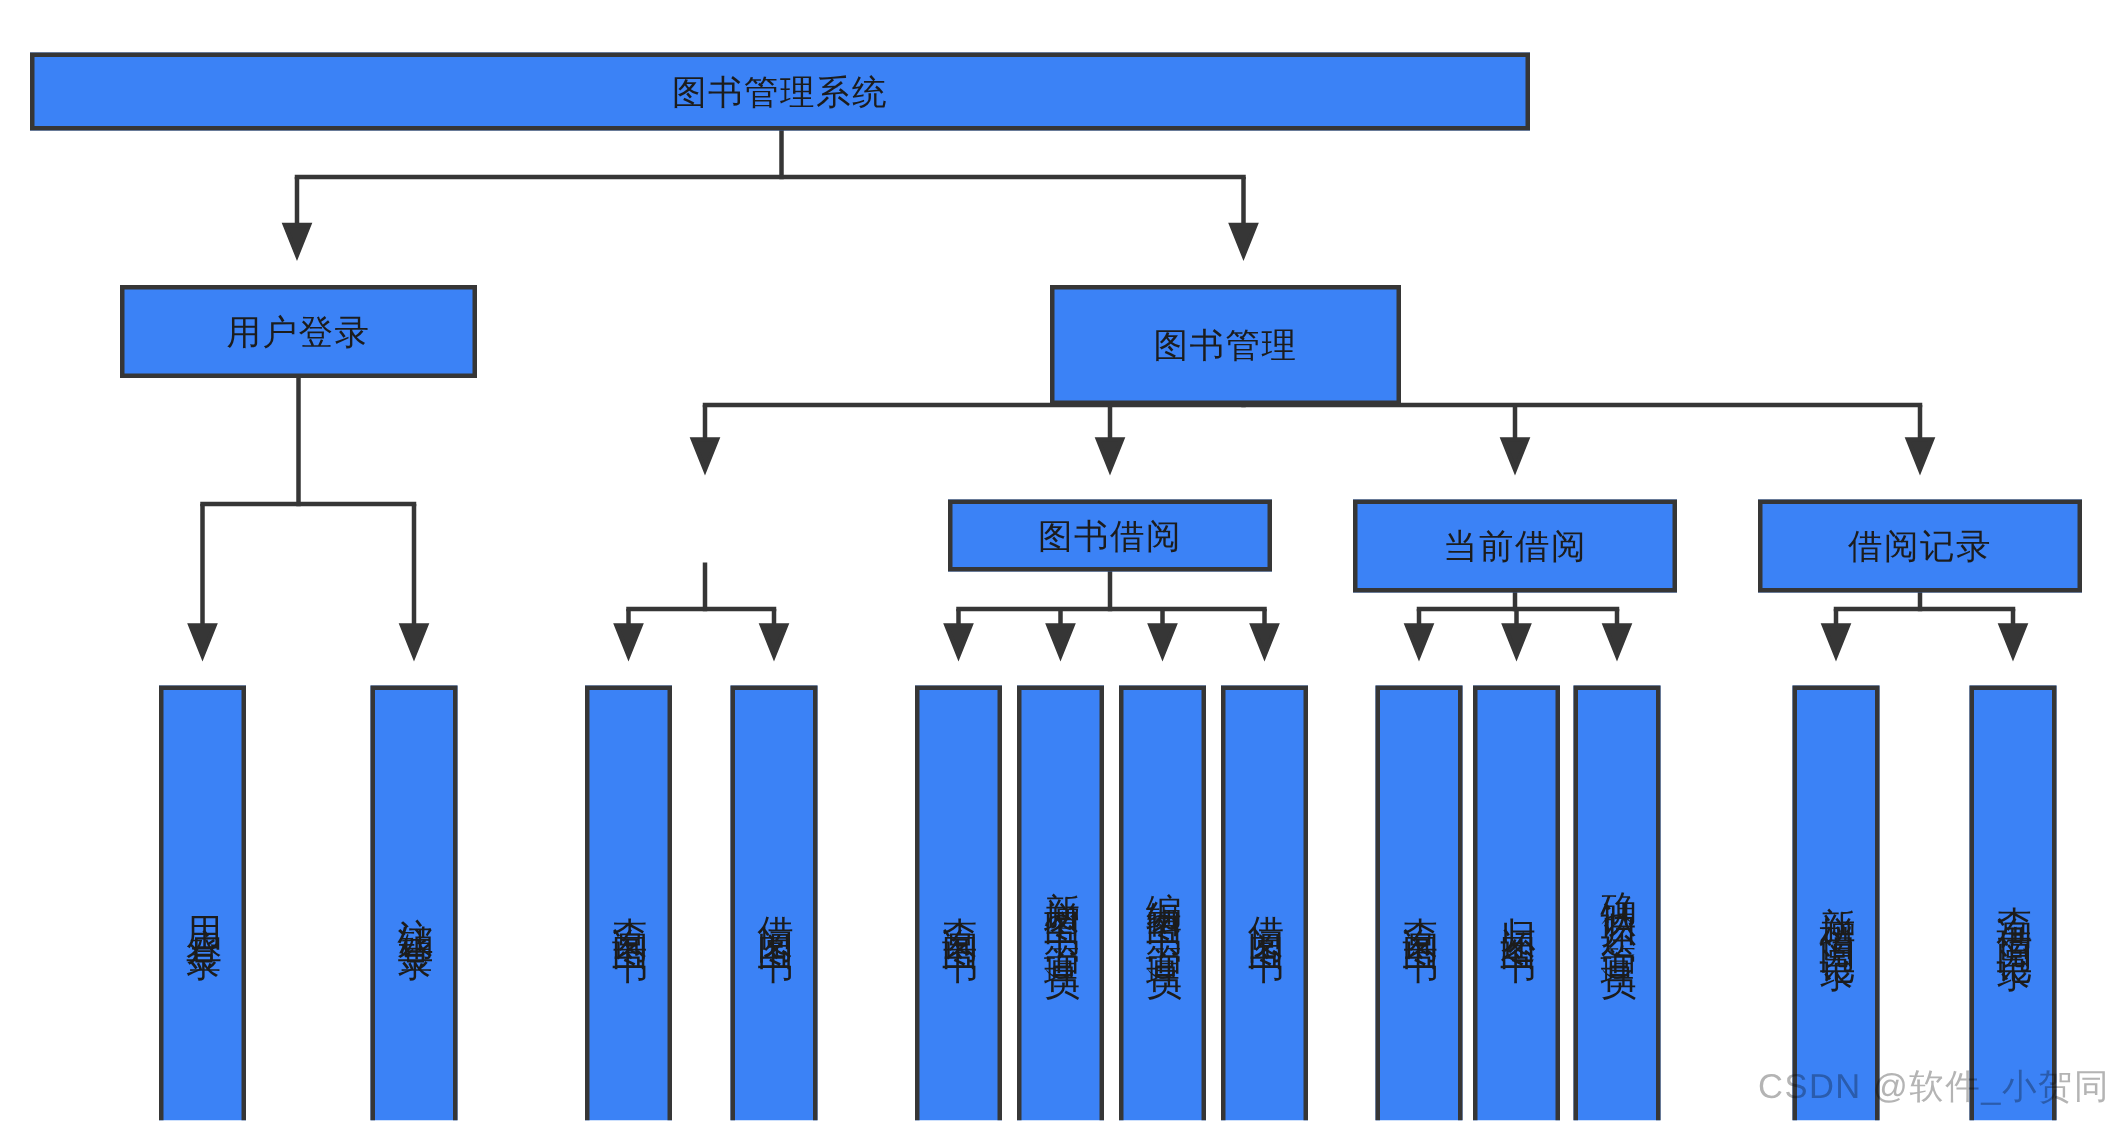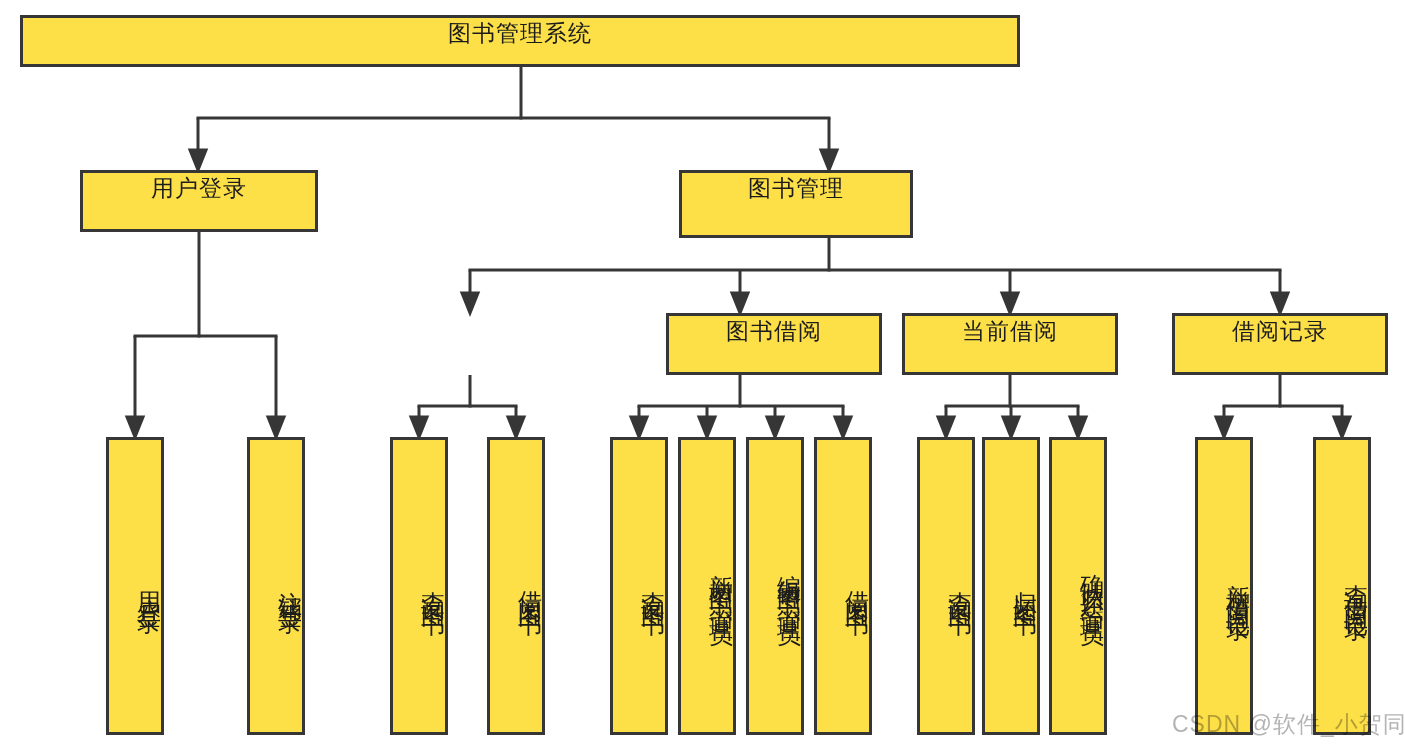--- a/index.html
+++ b/index.html
@@ -18,24 +18,26 @@
     position: absolute;
     left: 0; top: 0;
     width: 1405px;
     height: 747px;
     pointer-events: none;
   }
   .box {
     position: absolute;
     box-sizing: border-box;
     border: 3px solid #363636;
-    background: #fde047;
+    background: #3b82f6;
     display: flex;
+    align-items: center;
     justify-content: center;
     color: #1c1c1c;
+    margin-top: 20px;
   }
   .h-box { font-size: 23px; letter-spacing: 1px; }
   .root-box { font-size: 23px; letter-spacing: 1px; }
   .v-box {
     writing-mode: vertical-rl;
     text-orientation: mixed;
     font-size: 24px;
     letter-spacing: 7px;
     line-height: 1;
   }
@@ -120,25 +122,25 @@
     </g>
   </svg>
 
   <div class="box root-box" style="left:20px;top:15px;width:1000px;height:52px">
     <span>图书管理系统</span>
   </div>
 
   <div class="box h-box" style="left:80px;top:170px;width:238px;height:62px">
     <span>用户登录</span>
   </div>
-  <div class="box h-box" style="left:679px;top:170px;width:234px;height:68px">
+  <div class="box h-box" style="left:700px;top:170px;width:234px;height:80px">
     <span>图书管理</span>
   </div>
 
-  <div class="box h-box" style="left:666px;top:313px;width:216px;height:62px">
+  <div class="box h-box" style="left:632px;top:313px;width:216px;height:48px">
     <span>图书借阅</span>
   </div>
   <div class="box h-box" style="left:902px;top:313px;width:216px;height:62px">
     <span>当前借阅</span>
   </div>
   <div class="box h-box" style="left:1172px;top:313px;width:216px;height:62px">
     <span>借阅记录</span>
   </div>
 
   <div class="box v-box" style="left:106px;top:437px;width:58px;height:298px">

